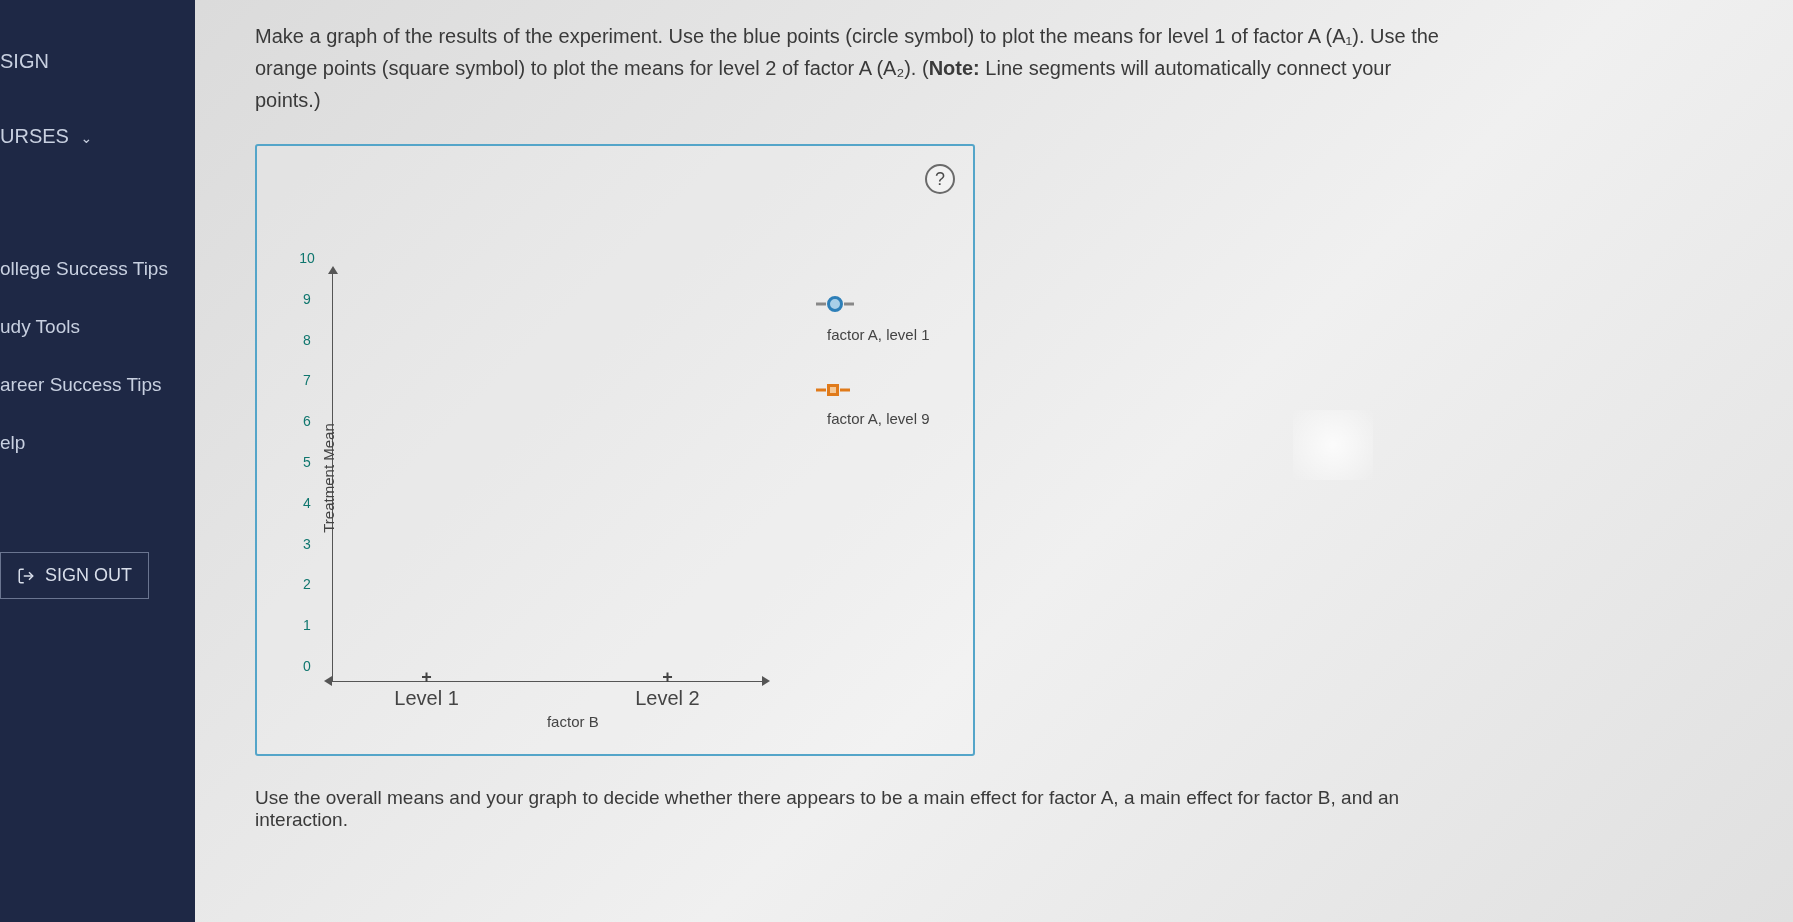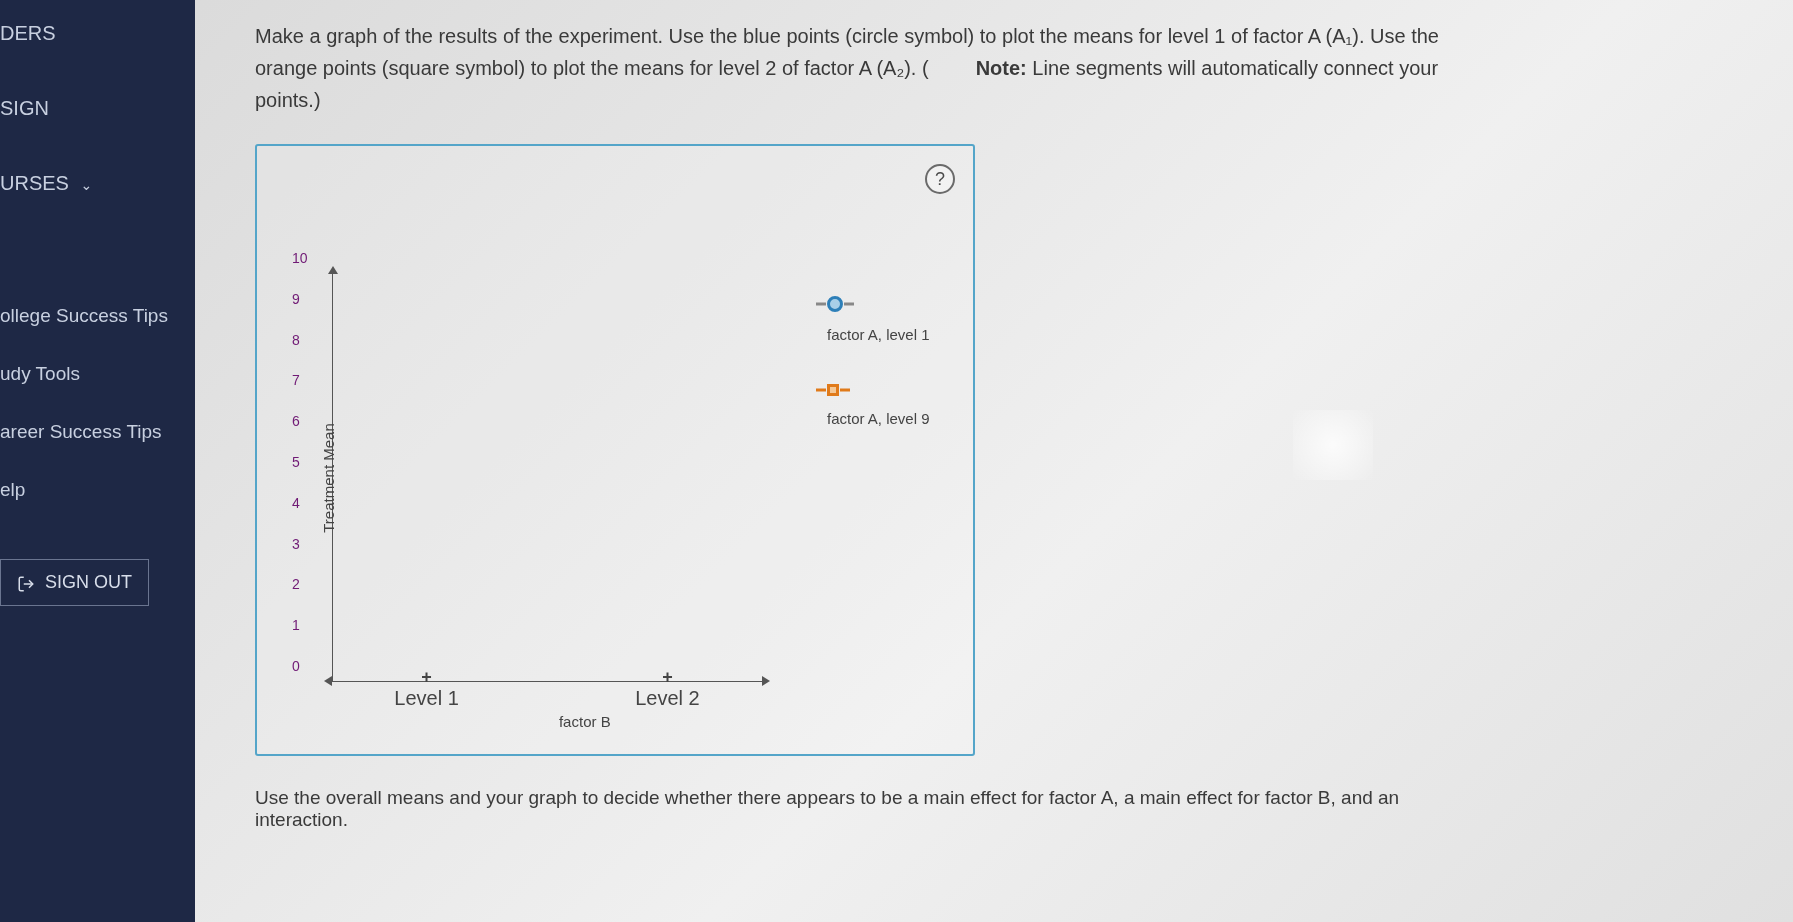--- a/index.html
+++ b/index.html
@@ -22,45 +22,46 @@
   padding: 18px 0 18px 0;
   font-size: 19px;
   color: #c8d0e0;
   cursor: pointer;
 }
 .sidebar-top .sidebar-item { padding: 12px 0; font-size: 20px; }
 .sidebar-gap { height: 80px; }
 .sidebar-gap-small { height: 40px; }
 .chevron { display: inline-block; margin-left: 6px; font-size: 14px; }
 .signout-btn {
+  margin-top: 40px;
   border: 1px solid #6a7590;
   padding: 12px 16px;
   display: inline-flex;
-  align-items: flex-end;
+  align-items: center;
   gap: 10px;
   font-size: 18px;
   color: #d8deea;
   cursor: pointer;
 }
 .signout-icon {
   width: 18px; height: 18px;
 }
 .main {
   flex: 1;
   padding: 20px 40px 10px 60px;
   position: relative;
 }
 .instructions {
   font-size: 20px;
   color: #3a3a3a;
   line-height: 1.6;
   max-width: 1200px;
   margin-bottom: 28px;
 }
-.bold { font-weight: bold; margin-left: 47px; }
+.bold { font-weight: bold; }
 .graph-panel {
   width: 720px;
   height: 612px;
   border: 2px solid #54a5c9;
   border-radius: 3px;
   background: rgba(255,255,255,0.15);
   position: relative;
 }
 .help-btn {
   position: absolute;
@@ -96,41 +97,40 @@
   border-bottom: 5px solid transparent;
   border-left: 8px solid #555;
 }
 .left-arrowhead {
   position: absolute; left: -8px; bottom: -4px;
   width: 0; height: 0;
   border-top: 5px solid transparent;
   border-bottom: 5px solid transparent;
   border-right: 8px solid #555;
 }
-.y-tick { position: absolute; left: -40px; font-size: 14px; color: #701a75; transform: translateY(-50%); text-align: left; width: 30px; }
+.y-tick { position: absolute; left: -40px; font-size: 14px; color: #0f766e; transform: translateY(-50%); text-align: center; width: 30px; }
 .x-tick-plus { position: absolute; bottom: -6px; font-size: 18px; color: #444; transform: translateX(-50%); font-weight: bold; }
 .x-tick-label { position: absolute; bottom: -28px; font-size: 20px; color: #444; transform: translateX(-50%); white-space: nowrap; }
 .y-label {
   position: absolute;
   left: -58px;
   top: 50%;
   transform: translateY(-50%) rotate(-90deg);
   transform-origin: center;
   font-size: 15px;
   color: #444;
   white-space: nowrap;
 }
 .x-label {
   position: absolute;
   bottom: -48px;
   left: 56%;
   transform: translateX(-50%);
   font-size: 15px;
   color: #444;
-  margin-left: 12px;
 }
 .legend-item {
   position: absolute;
   display: flex;
   flex-direction: column;
   gap: 14px;
   cursor: pointer;
 }
 .legend-marker-circle {
   width: 16px; height: 16px;
@@ -169,21 +169,20 @@
   width: 80px; height: 70px;
   background: radial-gradient(circle, rgba(255,255,255,0.8), rgba(255,255,255,0));
   pointer-events: none;
 }
 </style>
 </head>
 <body>
 
 <div class="sidebar">
   <div class="sidebar-top">
-    <div class="sidebar-item"><span>DERS</span></div>
     <div style="height:28px"></div>
     <div class="sidebar-item"><span>SIGN</span></div>
     <div style="height:28px"></div>
     <div class="sidebar-item">
       <span>URSES</span>
       <span class="chevron">⌄</span>
     </div>
   </div>
   <div class="sidebar-gap"></div>
   <div class="sidebar-item"><span>ollege Success Tips</span></div>

